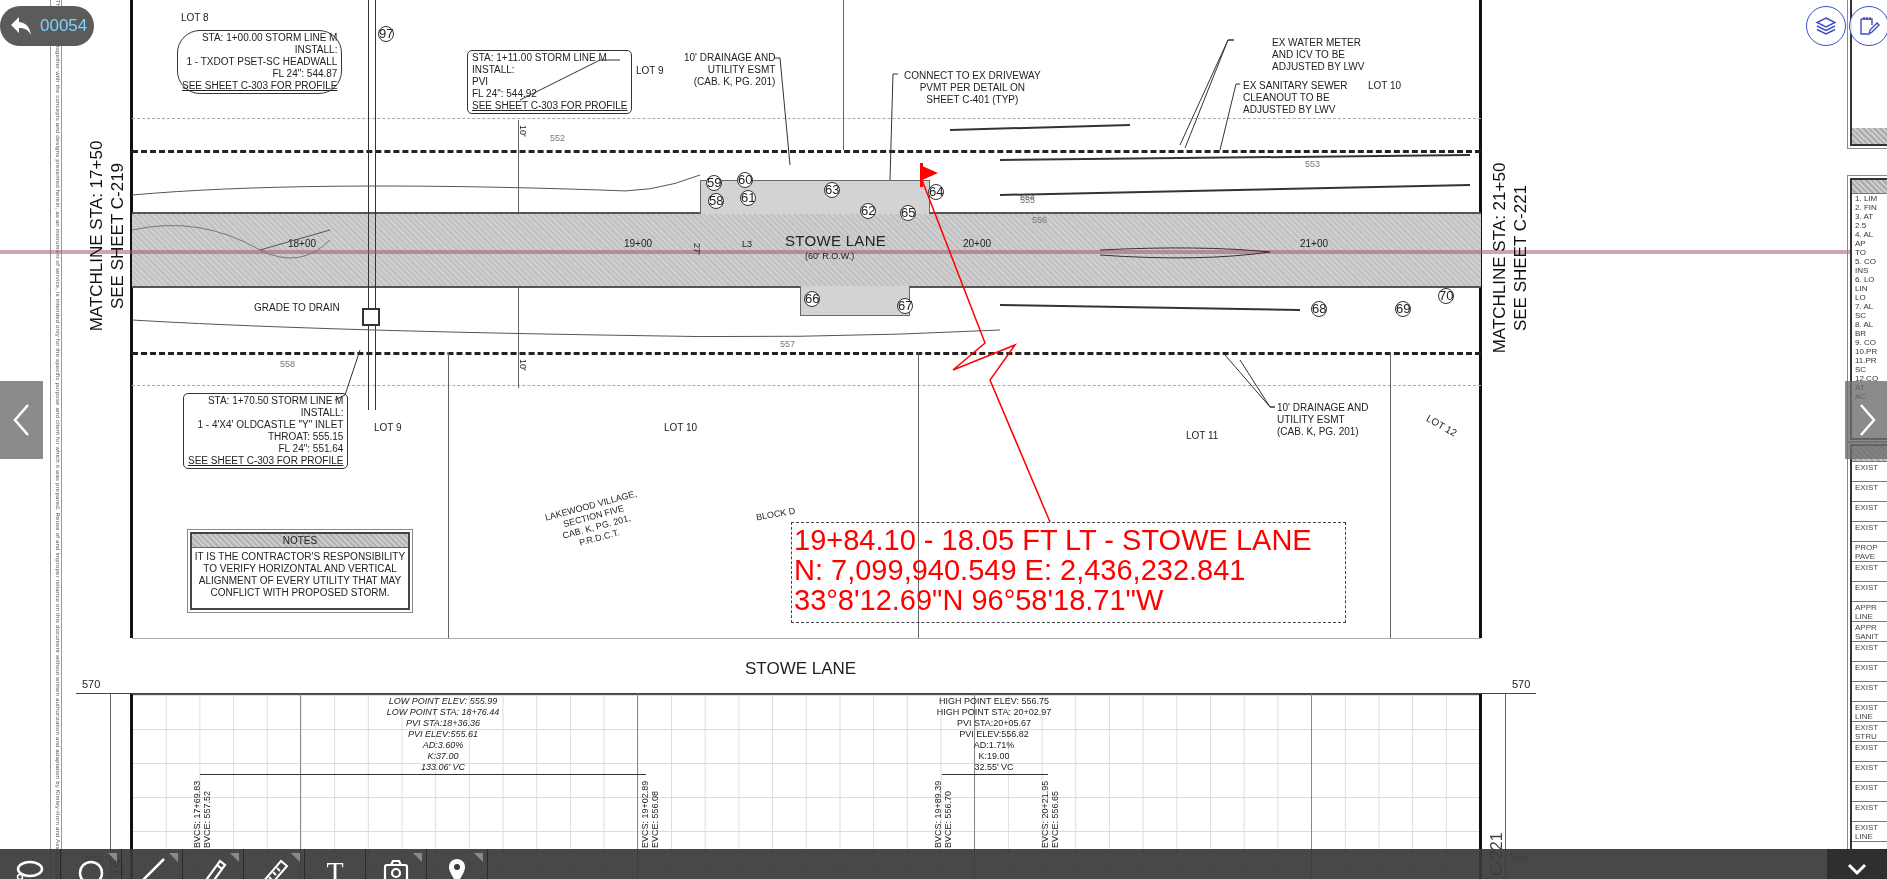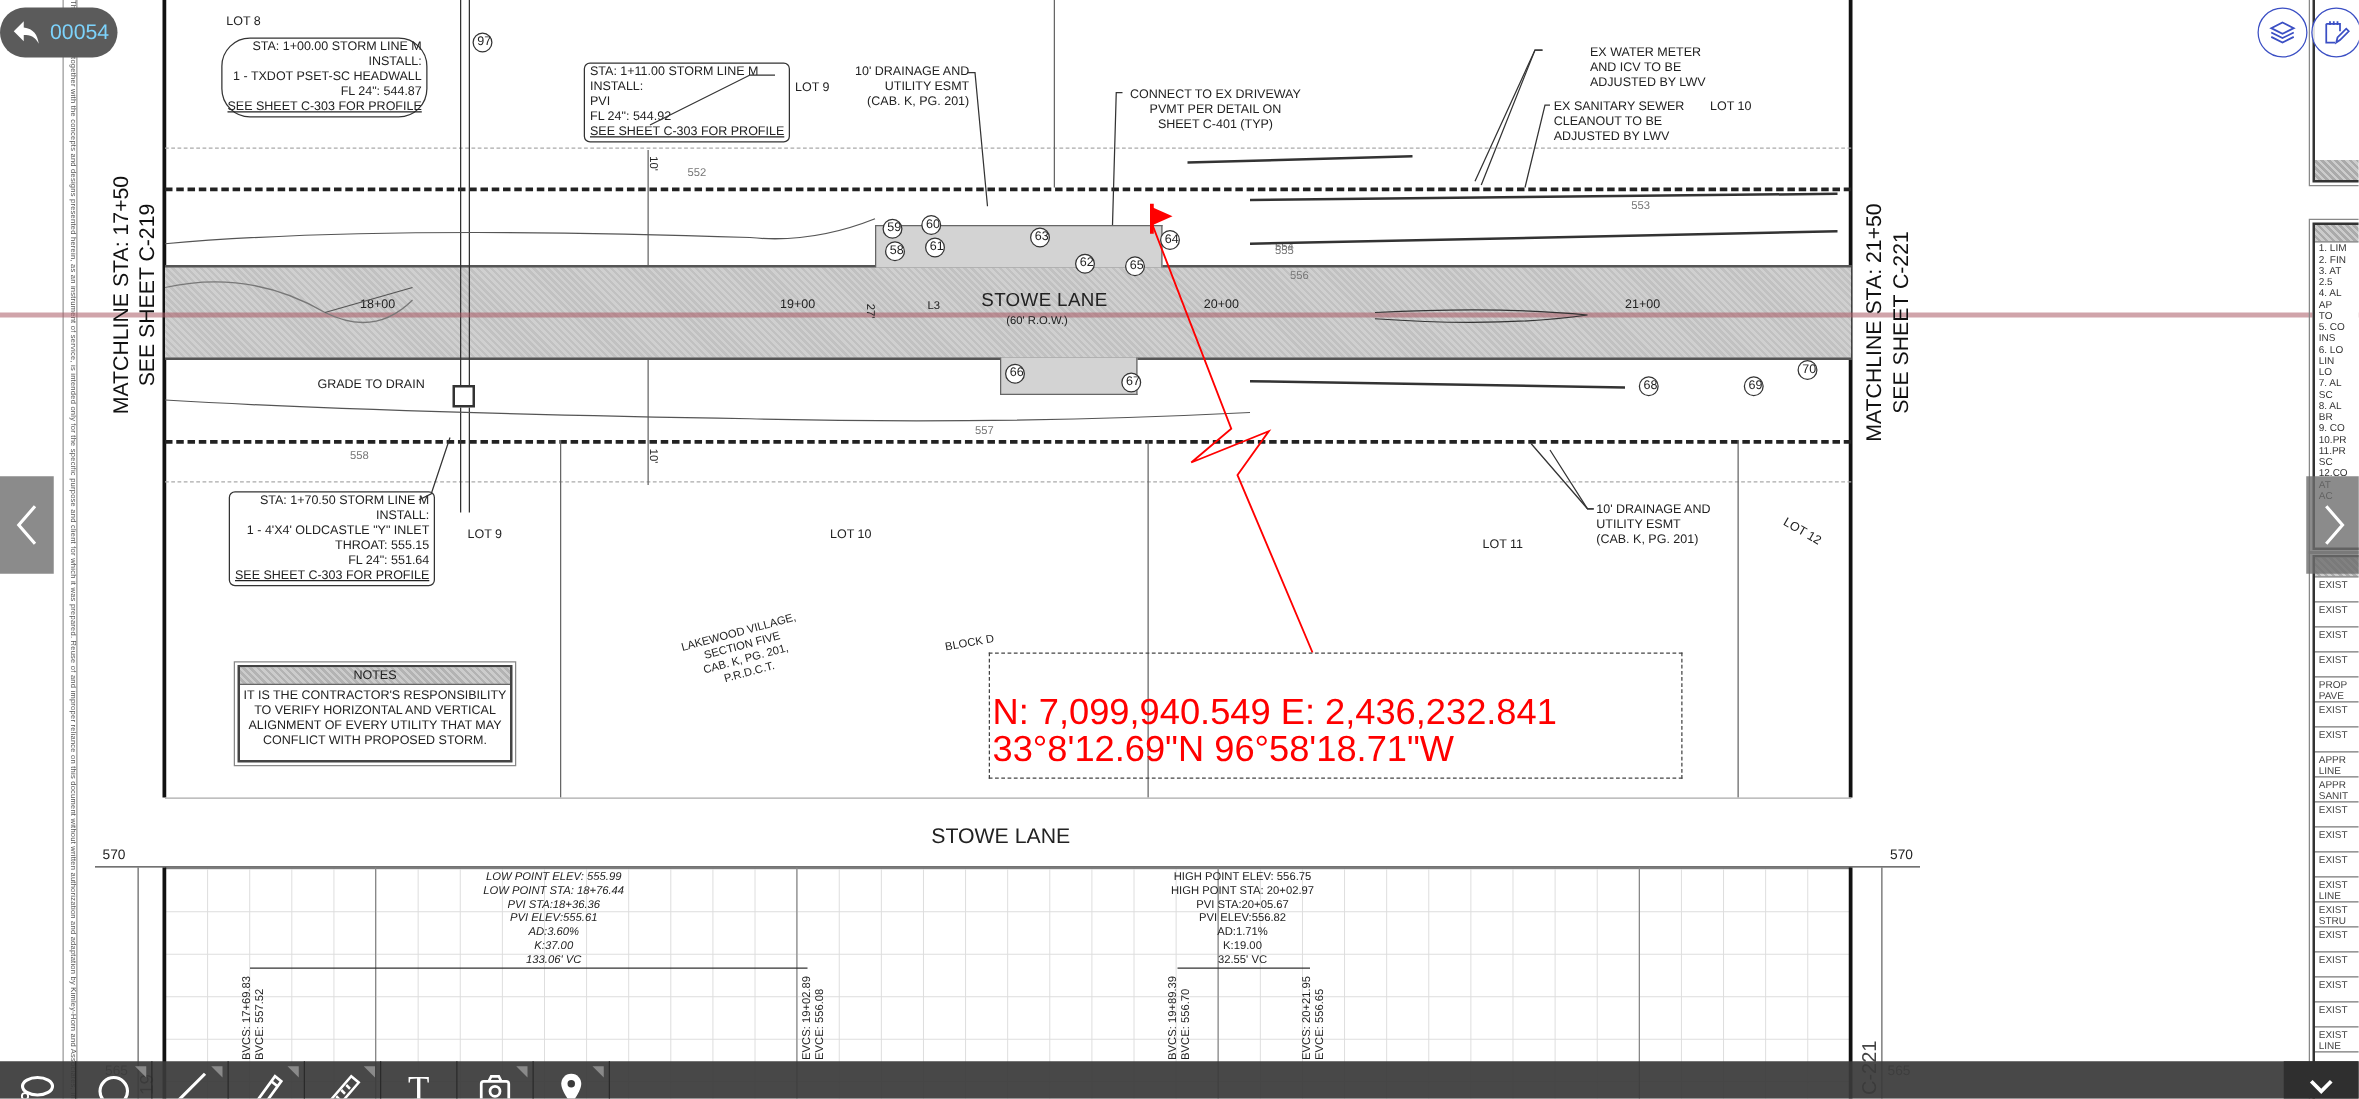--- a/index.html
+++ b/index.html
@@ -26,21 +26,21 @@
   .road { position: absolute; left: 132px; top: 212px; width: 1349px; height: 76px; background: #c9c9c9;
           background-image: repeating-linear-gradient(45deg, rgba(255,255,255,0.12) 0 2px, rgba(0,0,0,0.04) 2px 4px); border-top: 2px solid #555; border-bottom: 2px solid #555; }
   .road-edge { position: absolute; background: #d3d3d3; border: 1px solid #666; }
 
   .centerline { position: absolute; left: 0; top: 250px; width: 1887px; height: 4px; background: rgba(170,90,100,0.55); }
 
   .callout { position: absolute; border: 1px solid #333; border-radius: 5px; padding: 1px 4px; font-size: 10px; line-height: 12px; background: #fff; color: #222; }
   .callout.right { text-align: right; }
   .callout .u { text-decoration: underline; }
 
-  .circle-num { position: absolute; width: 16px; height: 16px; border: 1px solid #333; border-radius: 50%; font-size: 10px; line-height: 14px; text-align: right; background: #fff; color: #222; }
+  .circle-num { position: absolute; width: 16px; height: 16px; border: 1px solid #333; border-radius: 50%; font-size: 13px; line-height: 14px; text-align: center; background: #fff; color: #222; }
 
   .matchline { position: absolute; transform-origin: 0 0; transform: rotate(-90deg); font-size: 17px; line-height: 21px; text-align: center; color: #111; white-space: nowrap; }
 
   .notes-box { position: absolute; left: 190px; top: 532px; width: 220px; height: 78px; border: 2px solid #444; outline: 1px solid #888; outline-offset: 2px; background: #fff; }
   .notes-box .hdr { height: 14px; background: #bfbfbf; background-image: repeating-linear-gradient(45deg, #ccc 0 2px, #b3b3b3 2px 4px); text-align: center; font-size: 10px; line-height: 14px; border-bottom: 1px solid #666; }
   .notes-box .body { text-align: center; font-size: 10px; line-height: 12px; padding: 3px 2px; }
 
   .red-annot { position: absolute; left: 791px; top: 522px; width: 555px; height: 101px; border: 1px dashed #444; }
   .red-annot div { position: absolute; left: 2px; font-size: 29px; line-height: 30px; color: #ff0000; white-space: nowrap; }
 
@@ -251,20 +251,21 @@
     <div class="hdr">NOTES</div>
     <div class="body">
       <div>IT IS THE CONTRACTOR'S RESPONSIBILITY</div>
       <div>TO VERIFY HORIZONTAL AND VERTICAL</div>
       <div>ALIGNMENT OF EVERY UTILITY THAT MAY</div>
       <div>CONFLICT WITH PROPOSED STORM.</div>
     </div>
   </div>
 
   <div class="red-annot">
+    <div style="top:2px;">19+84.10 - 18.05 FT LT - STOWE LANE</div>
     <div style="top:32px;">N: 7,099,940.549 E: 2,436,232.841</div>
     <div style="top:62px;">33°8'12.69"N 96°58'18.71"W</div>
   </div>
 
   <div class="hline" style="left:132px; top:638px; width:1349px; background:#aaa;"></div>
 
   <div class="txt" style="left:745px; top:660px; font-size:17px;">STOWE LANE</div>
   <div class="hline" style="left:76px; top:693px; width:1460px; background:#444;"></div>
   <div class="txt small" style="left:82px; top:678px; font-size:11px;">570</div>
   <div class="txt small" style="left:1512px; top:678px; font-size:11px;">570</div>

